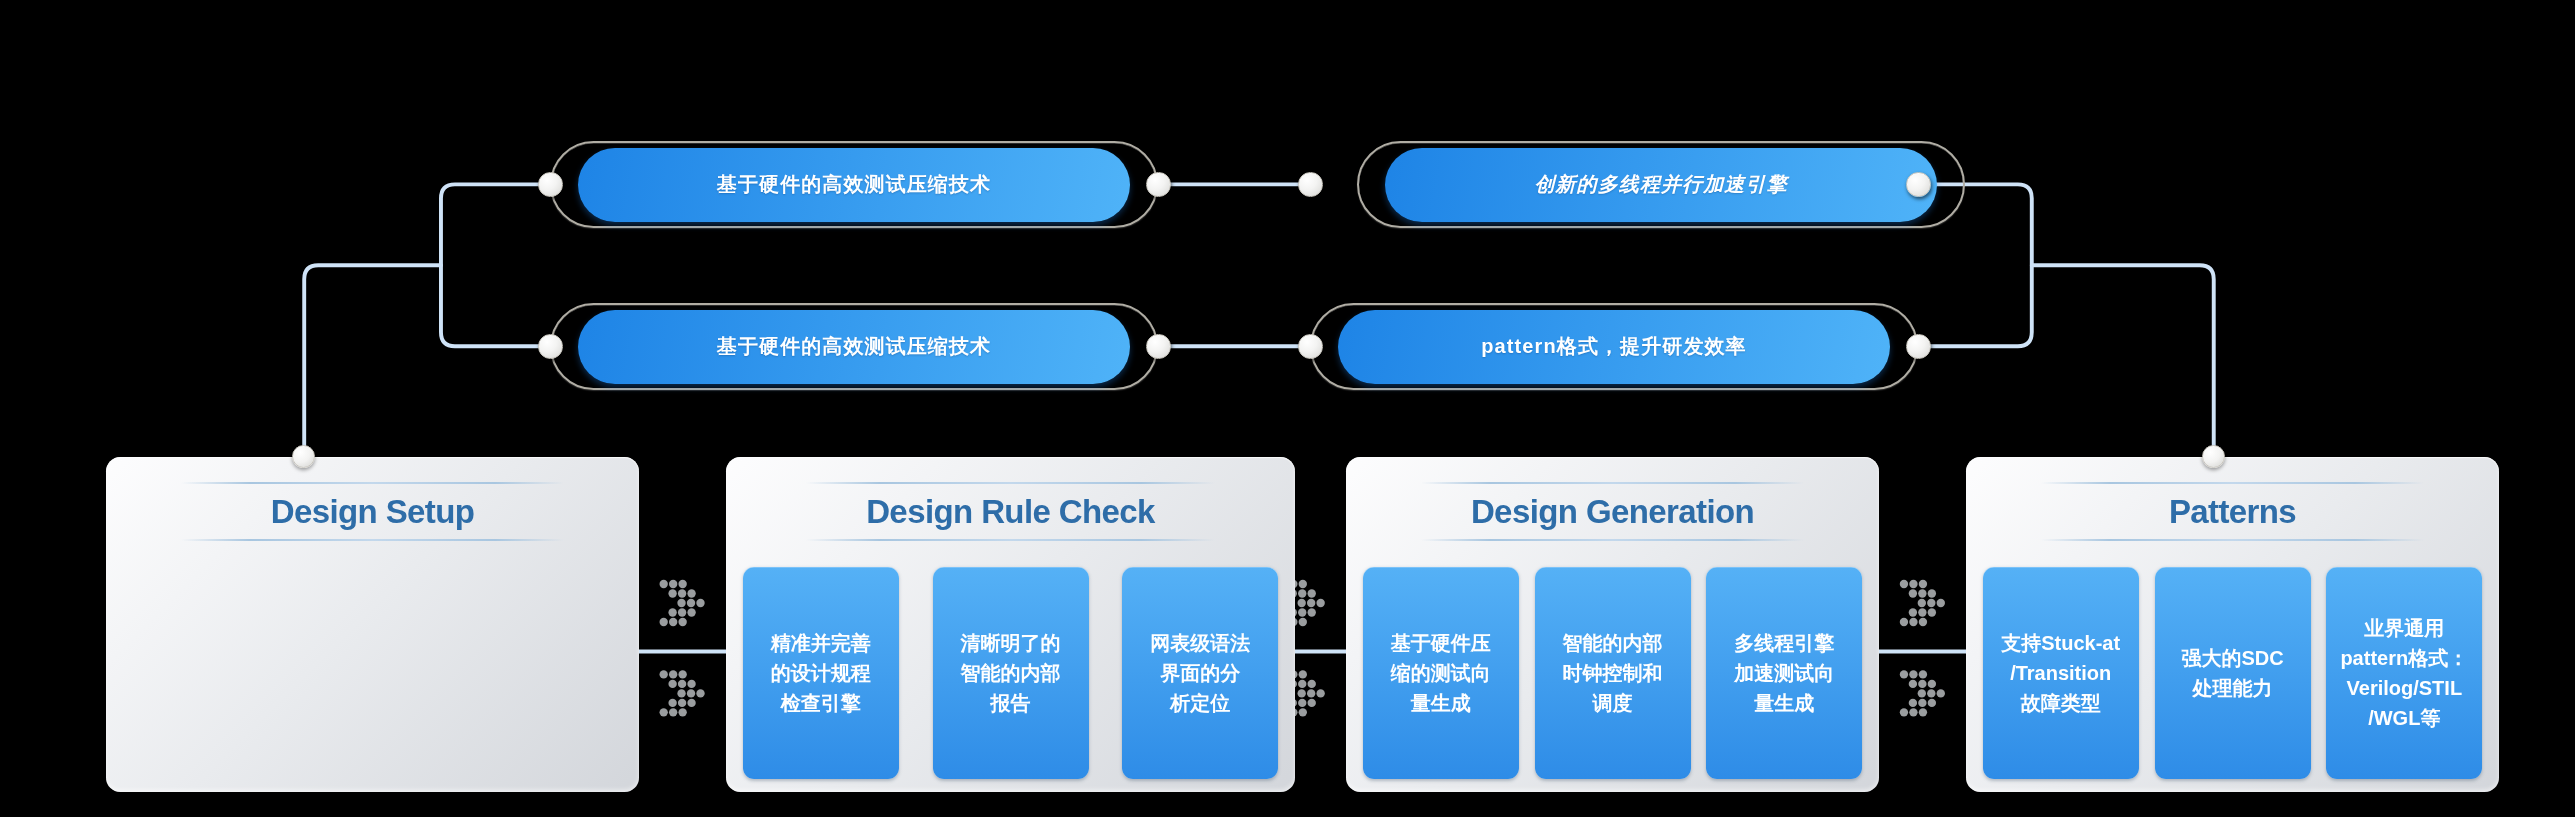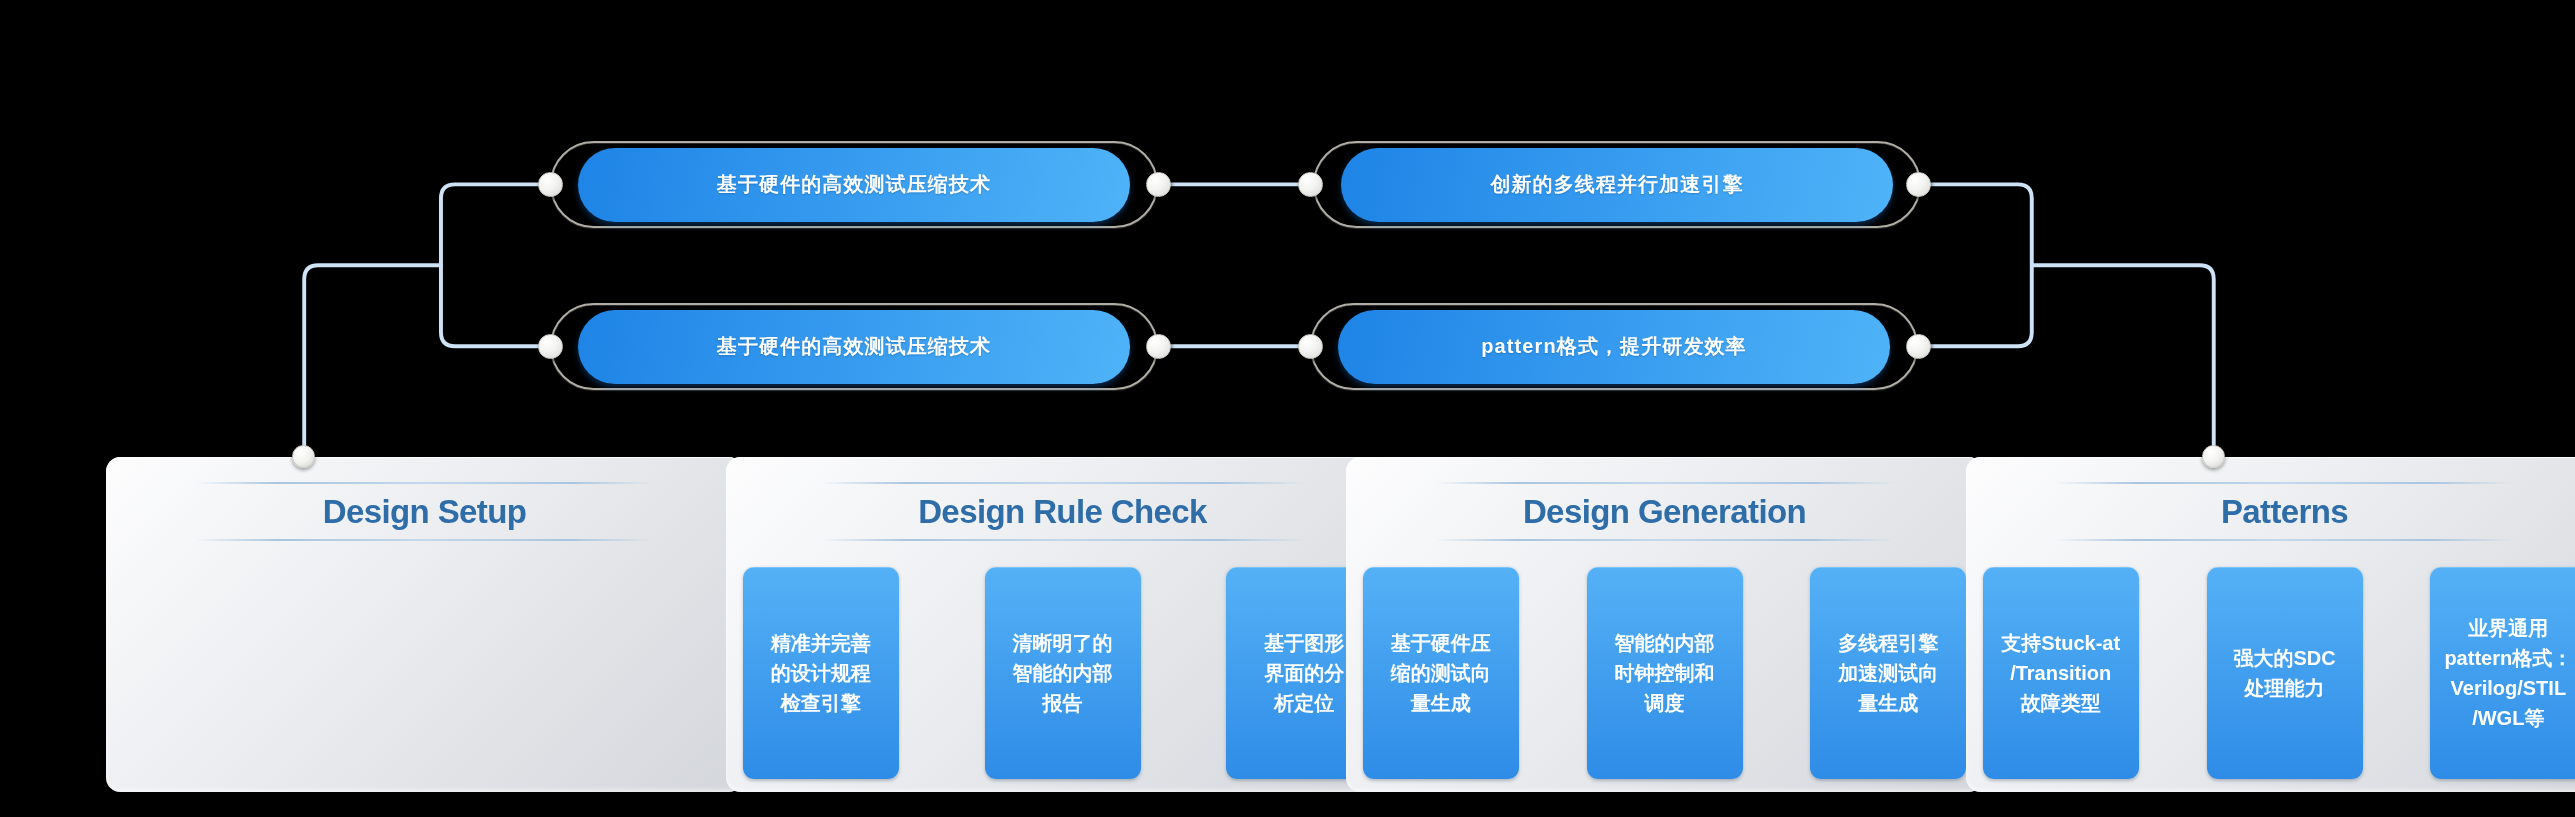--- a/index.html
+++ b/index.html
@@ -54,21 +54,21 @@
   }
   .pin{
     position:absolute;width:23.4px;height:23.4px;border-radius:50%;z-index:4;box-sizing:border-box;
     background:radial-gradient(circle at 35% 30%, #ffffff 0%, #f2f2f1 50%, #d2d2cf 100%);
     border:1.1px solid #c9c6be;
     box-shadow:0 2.2px 3.9px rgba(0,0,0,0.35), inset 0 0.6px 1.1px rgba(255,255,255,0.9);
   }
 
   
   .card{
-    position:absolute;top:457px;width:637px;height:335px;border-radius:14.5px;z-index:2;
+    position:absolute;top:457px;width:533px;height:335px;border-radius:14.5px;z-index:2;
     background:linear-gradient(135deg,var(--card-bg-start) 0%,var(--card-bg-mid) 48%,var(--card-bg-end) 100%);
     box-shadow:inset 0 -2.2px 4.5px rgba(255,255,255,0.55), inset 0 1.1px 1.1px rgba(255,255,255,0.8);
   }
   .card-rule{
     position:absolute;left:14%;width:72%;height:1.7px;
     background:linear-gradient(90deg, rgba(168,198,224,0) 0%, var(--rule-blue) 18%, #c3d8ec 50%, var(--rule-blue) 82%, rgba(168,198,224,0) 100%);
   }
   .rule-top{top:25px;}
   .rule-bottom{top:82px;}
   .card-title{
@@ -132,21 +132,21 @@
       <use href="#dot-arrow" x="3403" y="1038"></use>
       <use href="#dot-arrow" x="3403" y="1200"></use>
     </g>
   </svg>
 
   <div class="capsule" style="left:550px;top:141px;">
     <div class="pill-fill">
       <span class="pill-label">基于硬件的高效测试压缩技术</span>
     </div>
   </div>
-  <div class="capsule" style="left:1313px;top:141px;">
+  <div class="capsule" style="left:1357px;top:141px;font-style:italic;">
     <div class="pill-fill">
       <span class="pill-label">创新的多线程并行加速引擎</span>
     </div>
   </div>
   <div class="capsule" style="left:550px;top:303px;">
     <div class="pill-fill">
       <span class="pill-label">基于硬件的高效测试压缩技术</span>
     </div>
   </div>
   <div class="capsule" style="left:1310px;top:303px;">
@@ -174,21 +174,21 @@
     <div class="card-rule rule-top"></div>
     <h2 class="card-title">Design Rule Check</h2>
     <div class="card-rule rule-bottom"></div>
     <div class="card-items">
       <div class="feature-item">精准并完善
 的设计规程
 检查引擎</div>
       <div class="feature-item">清晰明了的
 智能的内部
 报告</div>
-      <div class="feature-item">基于图形
+      <div class="feature-item">网表级语法
 界面的分
 析定位</div>
     </div>
   </div>
 
   <div class="card" style="left:1346px;">
     <div class="card-rule rule-top"></div>
     <h2 class="card-title">Design Generation</h2>
     <div class="card-rule rule-bottom"></div>
     <div class="card-items">

